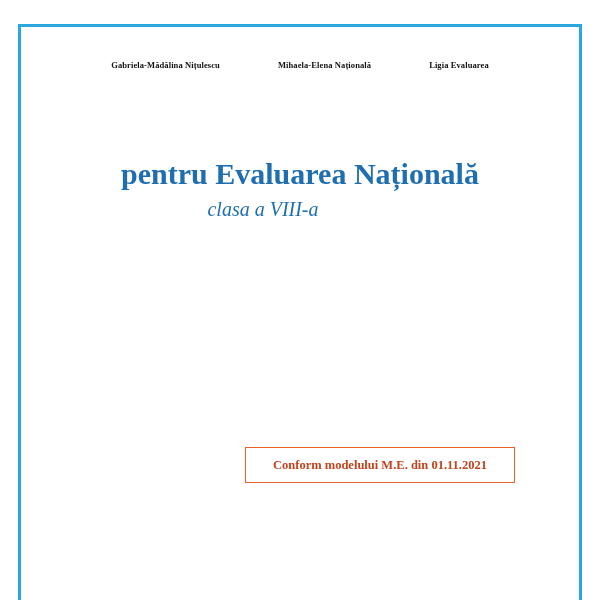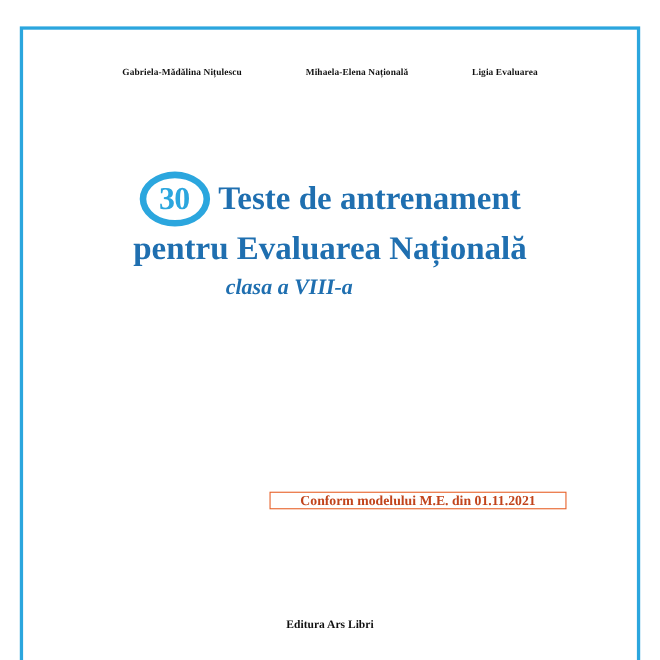--- a/index.html
+++ b/index.html
@@ -115,21 +115,21 @@
     font-size: 30px;
     color: #1f6fb0;
     white-space: nowrap;
   }
 
   .title-line3 {
     text-align: center;
     margin-top: 7px;
     padding-right: 74px;
     font-family: "Liberation Serif", serif;
-    font-weight: bold;
+    font-weight: normal;
     font-style: italic;
     font-size: 20px;
     color: #1f6fb0;
     white-space: nowrap;
   }
 
   
   .banner {
     position: absolute;
     left: 83px;
@@ -149,21 +149,21 @@
     letter-spacing: 0.3px;
     white-space: nowrap;
   }
 
   
   .conform-box {
     position: absolute;
     left: 224px;
     top: 420px;
     width: 270px;
-    height: 16px;
+    height: 36px;
     border: 1px solid #e8622a;
     display: flex;
     align-items: center;
     justify-content: center;
     box-sizing: border-box;
   }
   .conform-text {
     font-family: "Liberation Serif", serif;
     font-weight: bold;
     font-size: 12.5px;
@@ -190,32 +190,24 @@
 <div class="page">
   <div class="cover">
 
     <div class="authors">
       <span>Gabriela-Mădălina Nițulescu</span>
       <span>Mihaela-Elena Națională</span>
       <span>Ligia Evaluarea</span>
     </div>
 
     <div class="title-block">
-      <div class="title-line1">
-        <div class="badge">
-          <div class="ring"></div>
-          <div class="num">30</div>
-        </div>
-        <div class="t1">Teste de antrenament</div>
-      </div>
       <div class="title-line2">pentru Evaluarea Națională</div>
       <div class="title-line3">clasa a VIII-a</div>
     </div>
 
 
     <div class="conform-box">
       <span class="conform-text">Conform modelului M.E. din 01.11.2021</span>
     </div>
 
-    <div class="publisher">Editura Ars Libri</div>
 
   </div>
 </div>
 
 </body></html>

